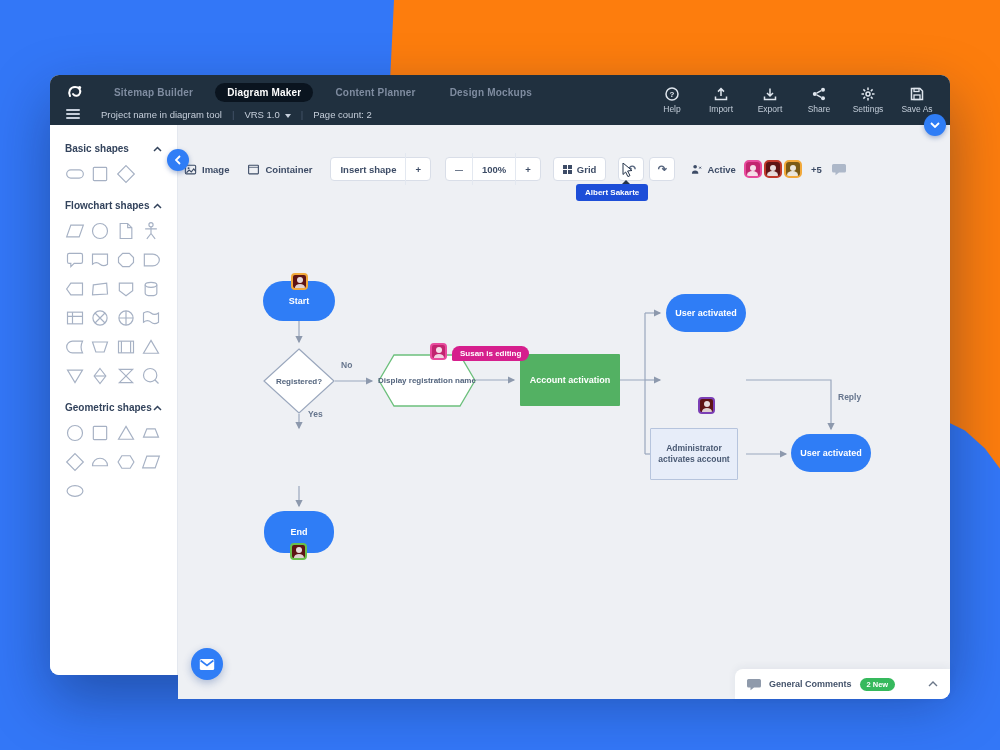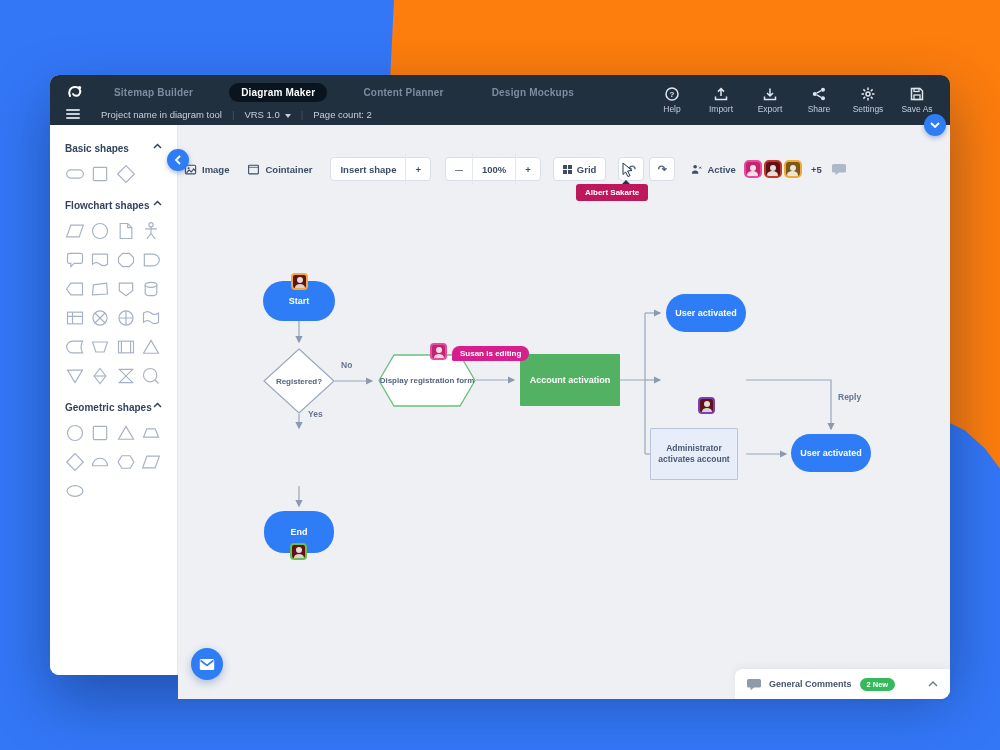--- a/index.html
+++ b/index.html
@@ -26,21 +26,21 @@
   .sep { color:#49596e; margin:0 10px; }
   .caret-down { display:inline-block; width:0; height:0; border-left:3.5px solid transparent; border-right:3.5px solid transparent; border-top:4px solid #c6cfdb; margin-left:5px; }
   .header-actions { display:flex; align-items:center; gap:7px; padding-right:12px; }
   .h-action { width:42px; display:flex; flex-direction:column; align-items:center; gap:3px; cursor:pointer; }
   .h-action svg { display:block; }
   .h-action .lbl { font-size:8.5px; color:#c3cdd9; white-space:nowrap; }
 
   
   .body { position:absolute; top:50px; left:0; width:900px; height:550px; display:flex; }
   .sidebar { width:128px; height:100%; background:#ffffff; border-right:1px solid #e4e8ef; border-radius:0 0 0 9px; padding:14px 15px; overflow:hidden; }
-  .side-title { display:flex; align-items:flex-start; justify-content:space-between; margin:4px 0 10px; }
+  .side-title { display:flex; align-items:center; justify-content:space-between; margin:4px 0 10px; }
   .side-title span { font-size:10px; font-weight:700; color:#33435c; }
   .shape-grid { display:grid; grid-template-columns:repeat(4,1fr); row-gap:9px; column-gap:4px; margin-bottom:16px; }
   .shape-cell { width:20px; height:20px; cursor:pointer; }
   .shape-cell svg { width:20px; height:20px; }
 
   .canvas { position:relative; flex:1; height:100%; background:#eef0f4; border-radius:0 0 9px 0;margin-top:24px; }
 
   
   .cv-toolbar { position:absolute; left:0; top:7px; width:100%; height:26px; display:flex; align-items:center;
                 font-size:9.5px; color:#3d4c66; font-weight:600; }
@@ -48,21 +48,21 @@
   .btn { background:#fff; border:1px solid #d9dee8; border-radius:4px; display:flex; align-items:center; height:24px; cursor:pointer; }
   .btn .seg { padding:16px 9px; display:flex; align-items:center; height:100%;text-align:right; }
   .btn .seg + .seg { border-left:1px solid #e3e8f0; }
   .ud { width:26px; justify-content:center; color:#55647d; font-size:11px; }
   .avatar { width:18px; height:18px; border-radius:5px; border:2px solid; position:relative; overflow:hidden; }
   .avatar::before { content:""; position:absolute; left:50%; top:3px; width:6px; height:6px; margin-left:-3px; border-radius:50%; background:rgba(255,255,255,.85); }
   .avatar::after { content:""; position:absolute; left:50%; bottom:-3px; width:11px; height:8px; margin-left:-5.5px; border-radius:50%; background:rgba(255,255,255,.85); }
   .av1 { background:#c2256f; } .av2 { background:#5e1414; } .av3 { background:#7a5a16; }
   .plus5 { font-size:9.5px; font-weight:700; color:#3d4c66; }
 
-  .tooltip { position:absolute; left:398px; top:35px; background:#be185d; color:#fff; font-size:8px; font-weight:600;
+  .tooltip { position:absolute; left:398px; top:35px; background:#1d4ed8; color:#fff; font-size:8px; font-weight:600;
              padding:4px 9px; border-radius:3px; white-space:nowrap; z-index:6; }
   .tooltip::before { content:""; position:absolute; top:-4px; left:46px; border-left:4px solid transparent; border-right:4px solid transparent; border-bottom:4px solid #25344a; }
   .cursor-ptr { position:absolute; left:444px; top:14px; z-index:7; }
 
   
   .chev-circle { position:absolute; width:22px; height:22px; border-radius:50%; background:#2f7df6; color:#fff;
                  display:flex; align-items:center; justify-content:center; box-shadow:0 2px 5px rgba(20,60,140,.35); cursor:pointer; z-index:8; }
   .cc-down { left:874px; top:39px; }
   .cc-left { left:117px; top:74px; }
 
@@ -102,21 +102,21 @@
 
     <div class="header">
       <div class="header-left">
         <div class="row1">
           <span class="logo">
             <svg viewBox="0 0 18 18">
                 <path d="M4 13 C2 9 4 4 9 4 C13 4 15 7 14 10 C13 13 9 14 7 11" fill="none" stroke="#fff" stroke-width="2" stroke-linecap="round"></path>
                 <circle cx="13.6" cy="4.6" r="1.6" fill="#fff"></circle>
               </svg>
           </span>
-          <nav id="tabs" style="display:flex;align-items:flex-end;gap:14px;">
+          <nav id="tabs" style="display:flex;align-items:flex-end;">
               <span class="tab">Sitemap Builder</span>
               <span class="tab active">Diagram Maker</span>
               <span class="tab">Content Planner</span>
               <span class="tab">Design Mockups</span>
             </nav>
         </div>
         <div class="row2">
           <span class="hamburger">
               <div></div>
               <div></div>
@@ -447,21 +447,21 @@
             </svg>
           <div class="lab" style="font-size:8px">Registered?</div>
         </div>
         <span class="edge-label" style="left:163px;top:211px">No</span>
         <span class="edge-label" style="left:130px;top:260px">Yes</span>
 
         <div class="svg-node" style="left:200px;top:205px;width:98px;height:53px">
           <svg width="98" height="53" viewBox="0 0 98 53">
               <polygon points="16,1 82,1 97,26.5 82,52 16,52 1,26.5" fill="#fff" stroke="#6cc07c" stroke-width="1.3"></polygon>
             </svg>
-          <div class="lab" style="font-size:8px">Display registration form</div>
+          <div class="lab" style="font-size:8px">Display registration name</div>
         </div>
         <div class="mini-av av1" style="left:252px;top:194px;border-color:#e84b9d"></div>
         <div class="susan-pill">Susan is editing</div>
 
         <div class="node greenrect" style="left:342px;top:205px;width:100px;height:52px">
             <span>Account activation</span>
           </div>
 
         <div class="node stadium" style="left:488px;top:145px;width:80px;height:38px">
             <span>User activated</span>

